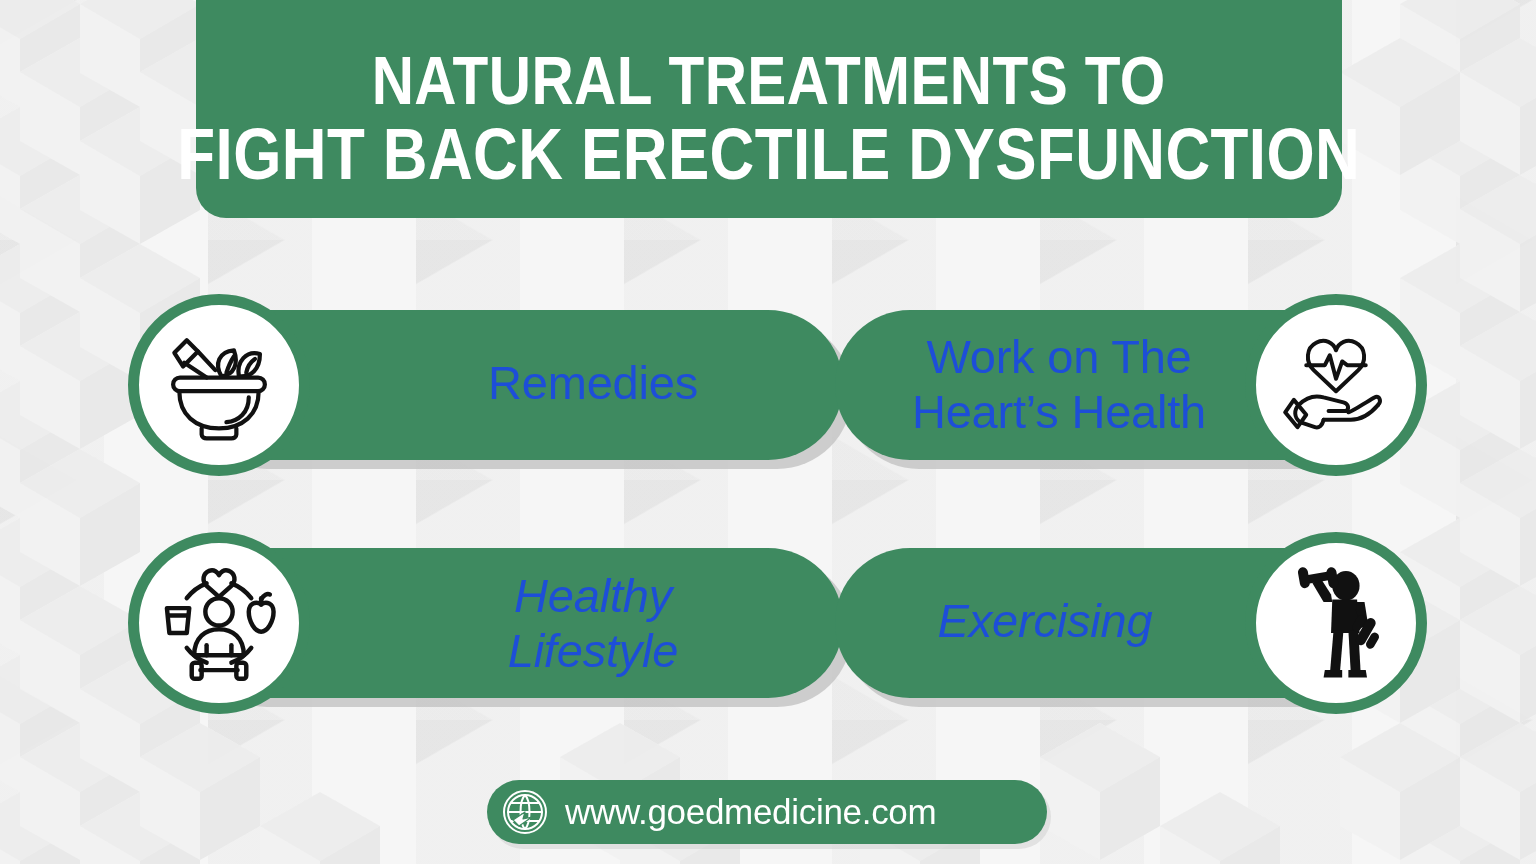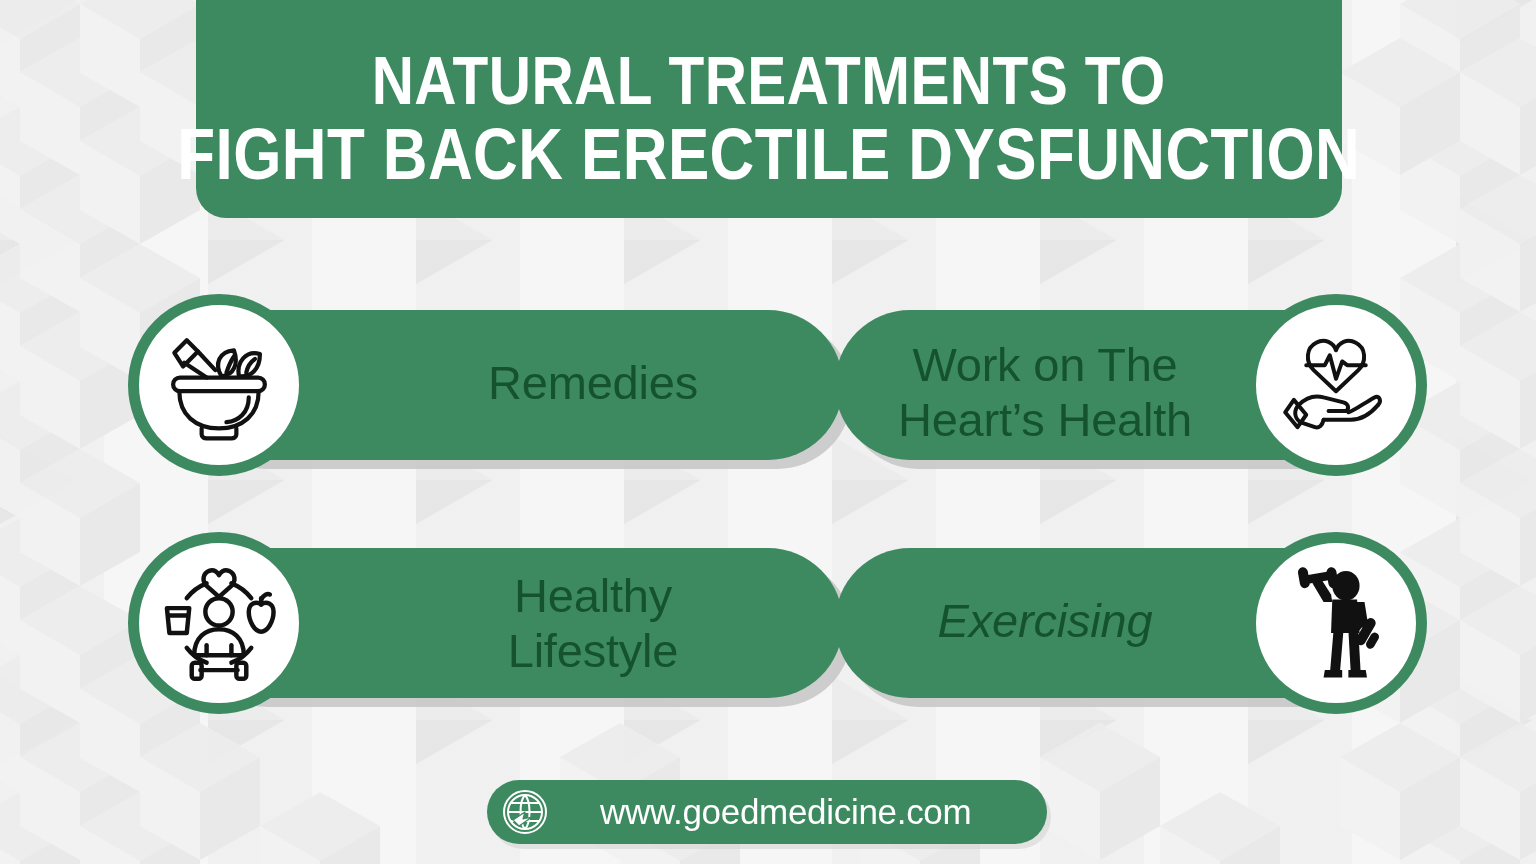--- a/index.html
+++ b/index.html
@@ -52,21 +52,21 @@
     display:flex;align-items:center;
   }
   .card .bar{
     position:absolute;top:0;height:150px;
     background:var(--green,#3E8A60);
     border-radius:75px;
     box-shadow:9px 9px 0 0 rgba(197,197,197,.85);
   }
   .card .label{
     position:absolute;
-    color:#14532d;
+    color:#1d4ed8;
     font-size:47px;
     font-weight:400;
     line-height:1.16;
     text-align:center;
     letter-spacing:-.2px;
     white-space:pre-line;
   }
   .icon-circle{
     position:absolute;top:-16px;
     width:182px;height:182px;border-radius:50%;
@@ -80,41 +80,40 @@
 
   
   #card-remedies      {left:128px; top:310px; width:600px;}
   #card-remedies .bar {left:55px;  width:660px;}
   #card-remedies .icon-circle{left:0;}
   #card-remedies .label{left:250px;width:430px;top:46px;}
 
   #card-heart      {left:835px; top:310px; width:580px;}
   #card-heart .bar {left:0;     width:575px;}
   #card-heart .icon-circle{left:410px;}
-  #card-heart .label{left:10px;width:400px;top:20px;margin-top:8px;}
-
-  #card-lifestyle      {left:128px; top:548px; width:600px;}
+  #card-heart .label{left:24px;width:400px;top:20px;}
+
+  #card-lifestyle      {left:128px; top:548px; width:600px;font-style:italic;}
   #card-lifestyle .bar {left:55px;  width:660px;}
   #card-lifestyle .icon-circle{left:0;}
   #card-lifestyle .label{left:250px;width:430px;top:21px;}
 
   #card-exercising      {left:835px; top:548px; width:580px;}
   #card-exercising .bar {left:0;     width:575px;}
   #card-exercising .icon-circle{left:410px;}
   #card-exercising .label{left:10px;width:400px;top:46px;font-style:italic;}
 
   
   #footer-pill{
     position:absolute;left:487px;top:780px;width:560px;height:64px;
     background:var(--green,#3E8A60);
     border-radius:32px;
     display:flex;align-items:center;
     padding-left:14px;box-sizing:border-box;
     box-shadow:4px 5px 0 0 rgba(210,210,210,.55);
-    gap:35px;
   }
   #footer-pill .globe{width:48px;height:48px;flex:0 0 48px;margin-right:16px;}
   #footer-pill .url{
     color:#ffffff;font-size:35px;font-weight:400;letter-spacing:-.3px;
   }
 </style>
 </head>
 <body style="--green: #3E8A60; background: rgb(246, 246, 246);">
 
 <div id="bg-pattern"></div>

